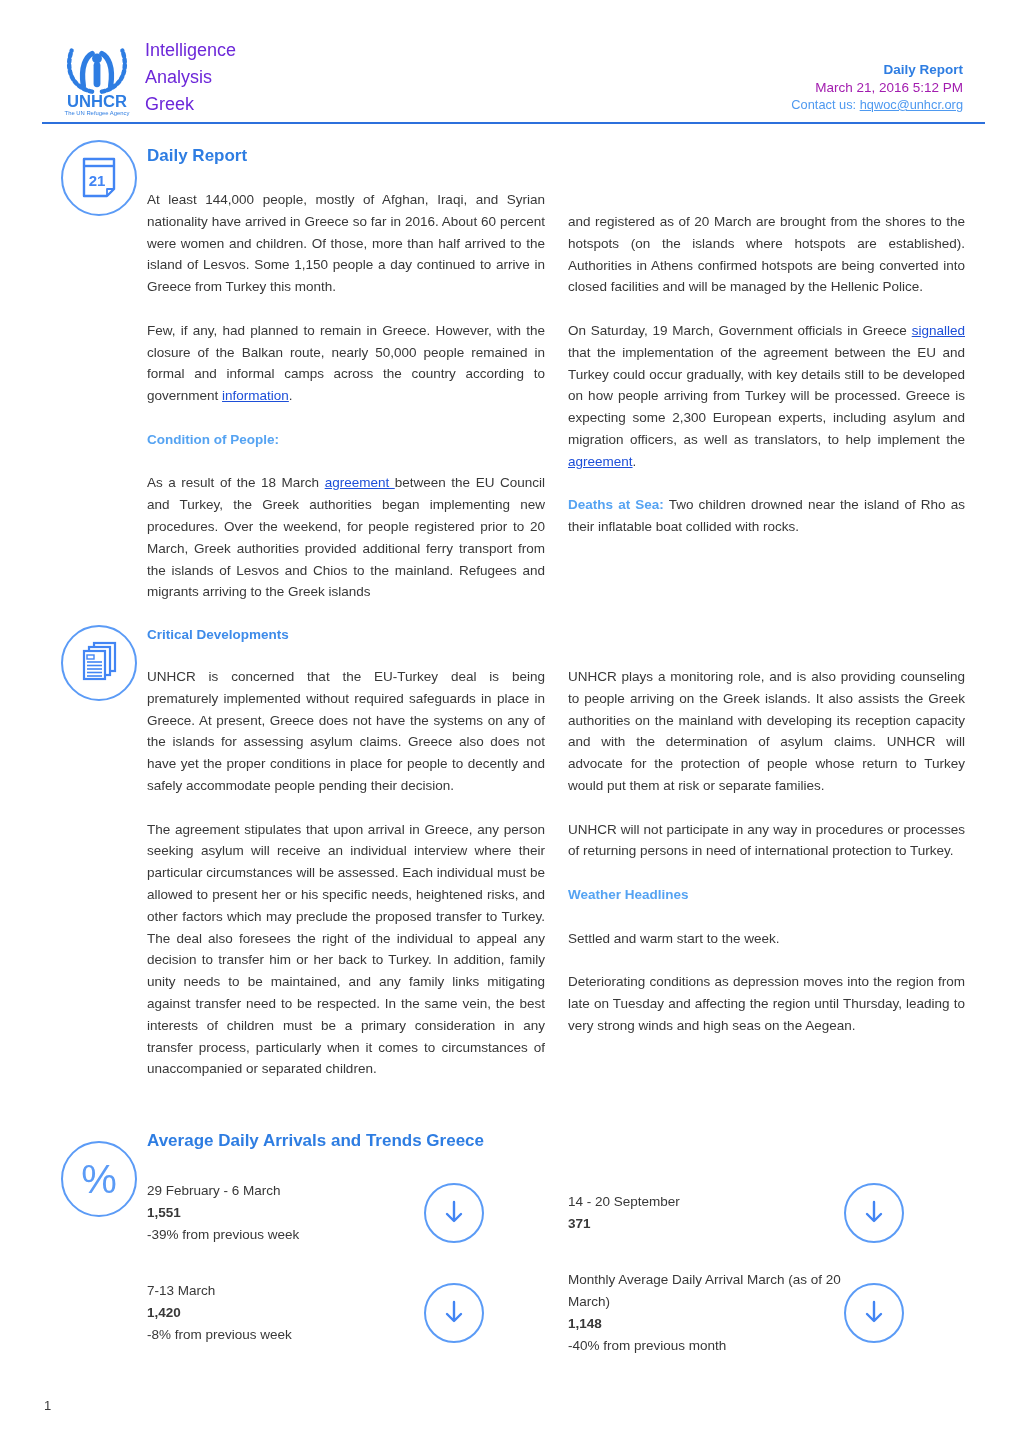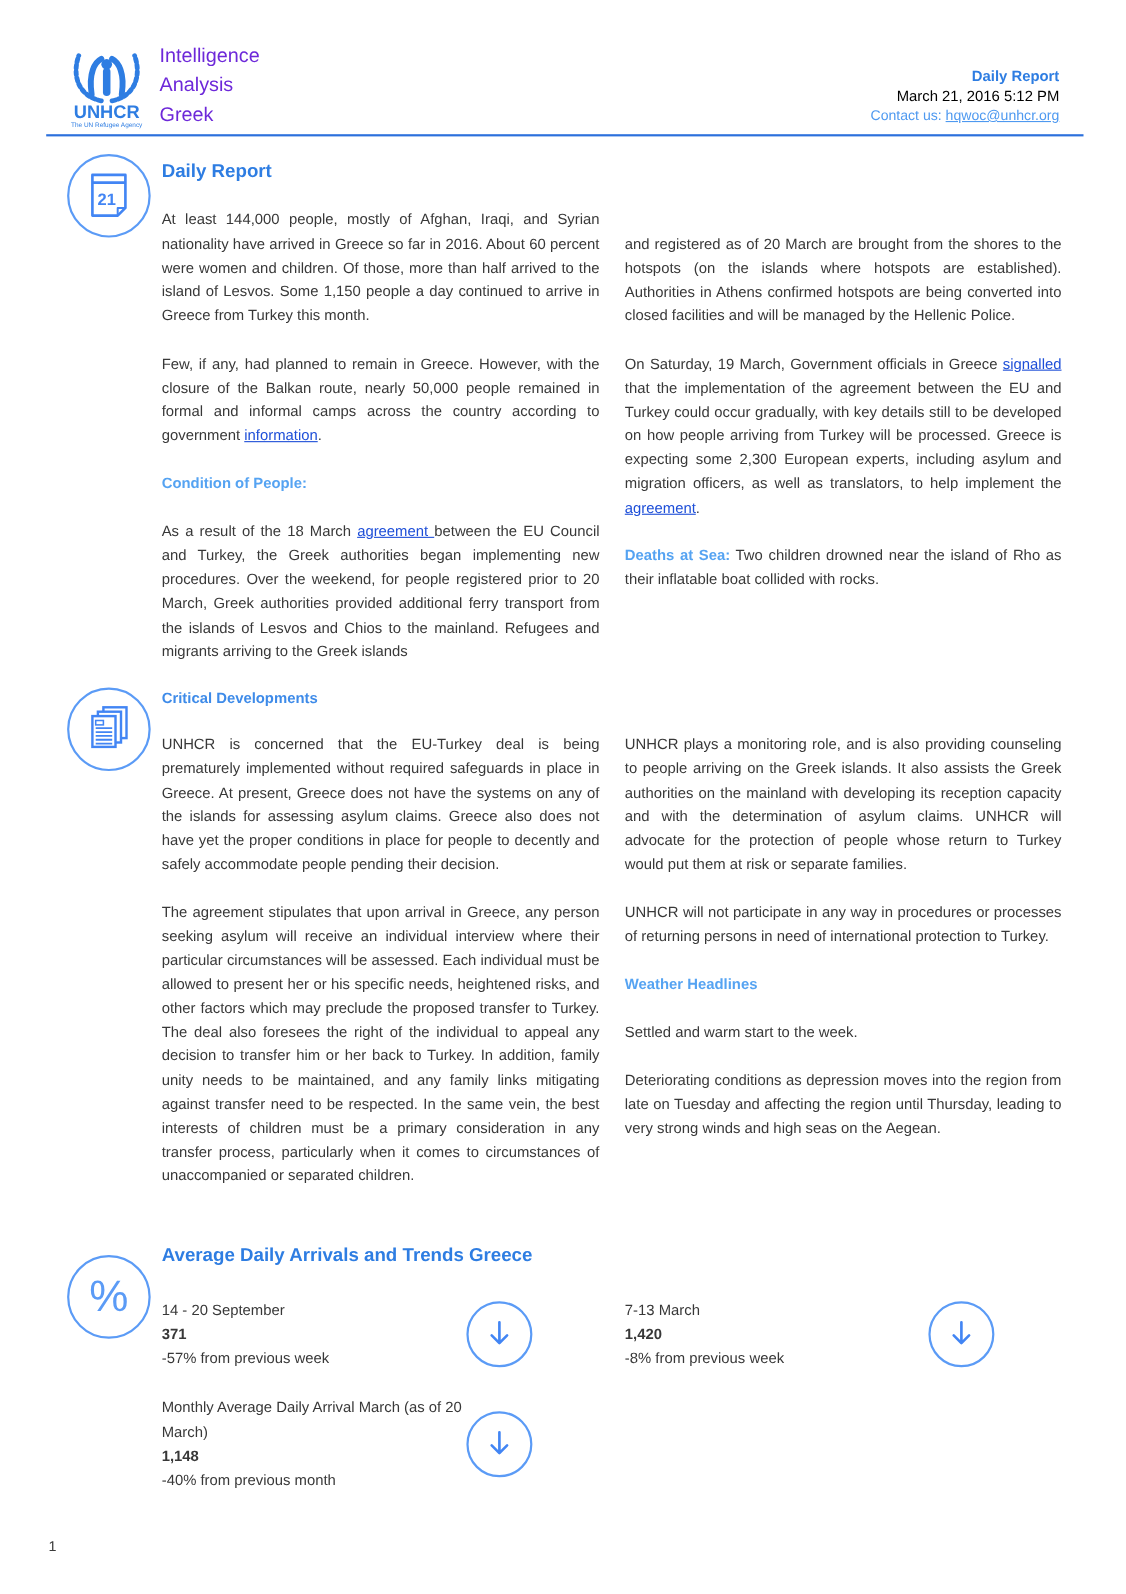--- a/index.html
+++ b/index.html
@@ -4,21 +4,21 @@
 <style>
   html,body{margin:0;padding:0;background:#ffffff;}
   .page{position:relative;width:1024px;height:1449px;background:#fff;overflow:hidden;
         font-family:"Liberation Sans", sans-serif;}
 
   
   .logo{position:absolute;left:56px;top:35px;width:82px;height:86px;}
   .unit{position:absolute;left:145px;top:37px;font-size:18px;line-height:27px;color:#6d28d9;}
   .meta{position:absolute;right:61px;top:61px;text-align:right;font-size:13.5px;line-height:17.5px;}
   .meta-title{font-weight:700;color:#2e7de2;}
-  .meta-date{color:#000000;}
+  .meta-date{color:#a21caf;}
   .meta-contact{color:#4e99f0;font-size:12.8px;}
   .meta-contact a{color:#4e99f0;text-decoration:underline;cursor:pointer;}
   .rule{position:absolute;left:42px;top:122px;width:943px;height:2px;background:#2c70dc;}
 
   
   .icon-circle{position:absolute;left:61px;width:76px;height:76px;border:2.5px solid #5b9bf6;
                border-radius:50%;box-sizing:border-box;display:flex;align-items:center;justify-content:center;text-align:right;}
   .icon-cal{top:140px;}
   .icon-docs{top:625px;}
   .icon-pct{top:1141px;color:#5b9bf6;font-size:40px;font-weight:400;}
@@ -147,26 +147,37 @@
   </div>
 
   <div class="icon-circle icon-pct">
     <span>%</span>
   </div>
 
   <div class="section-title title-trends">Average Daily Arrivals and Trends Greece</div>
 
   <div class="stats">
 
+    <div class="stat">
+      <div class="stat-text">
+        <div>29 February - 6 March</div>
+        <div class="stat-value">1,551</div>
+        <div>-39% from previous week</div>
+      </div>
+      <div class="arrow-circle">
+        <svg width="22" height="28" viewBox="0 0 22 28">
+            <path d="M11 3 V21 M4 15 L11 22 L18 15" stroke="#4285f4" stroke-width="2.4" fill="none" stroke-linecap="round" stroke-linejoin="round"></path>
+          </svg>
+      </div>
+    </div>
 
     <div class="stat">
       <div class="stat-text">
         <div>14 - 20 September</div>
         <div class="stat-value">371</div>
-        <div>-57% from previous week</div>
       </div>
       <div class="arrow-circle">
         <svg width="22" height="28" viewBox="0 0 22 28">
             <path d="M11 3 V21 M4 15 L11 22 L18 15" stroke="#4285f4" stroke-width="2.4" fill="none" stroke-linecap="round" stroke-linejoin="round"></path>
           </svg>
       </div>
     </div>
 
     <div class="stat">
       <div class="stat-text">

